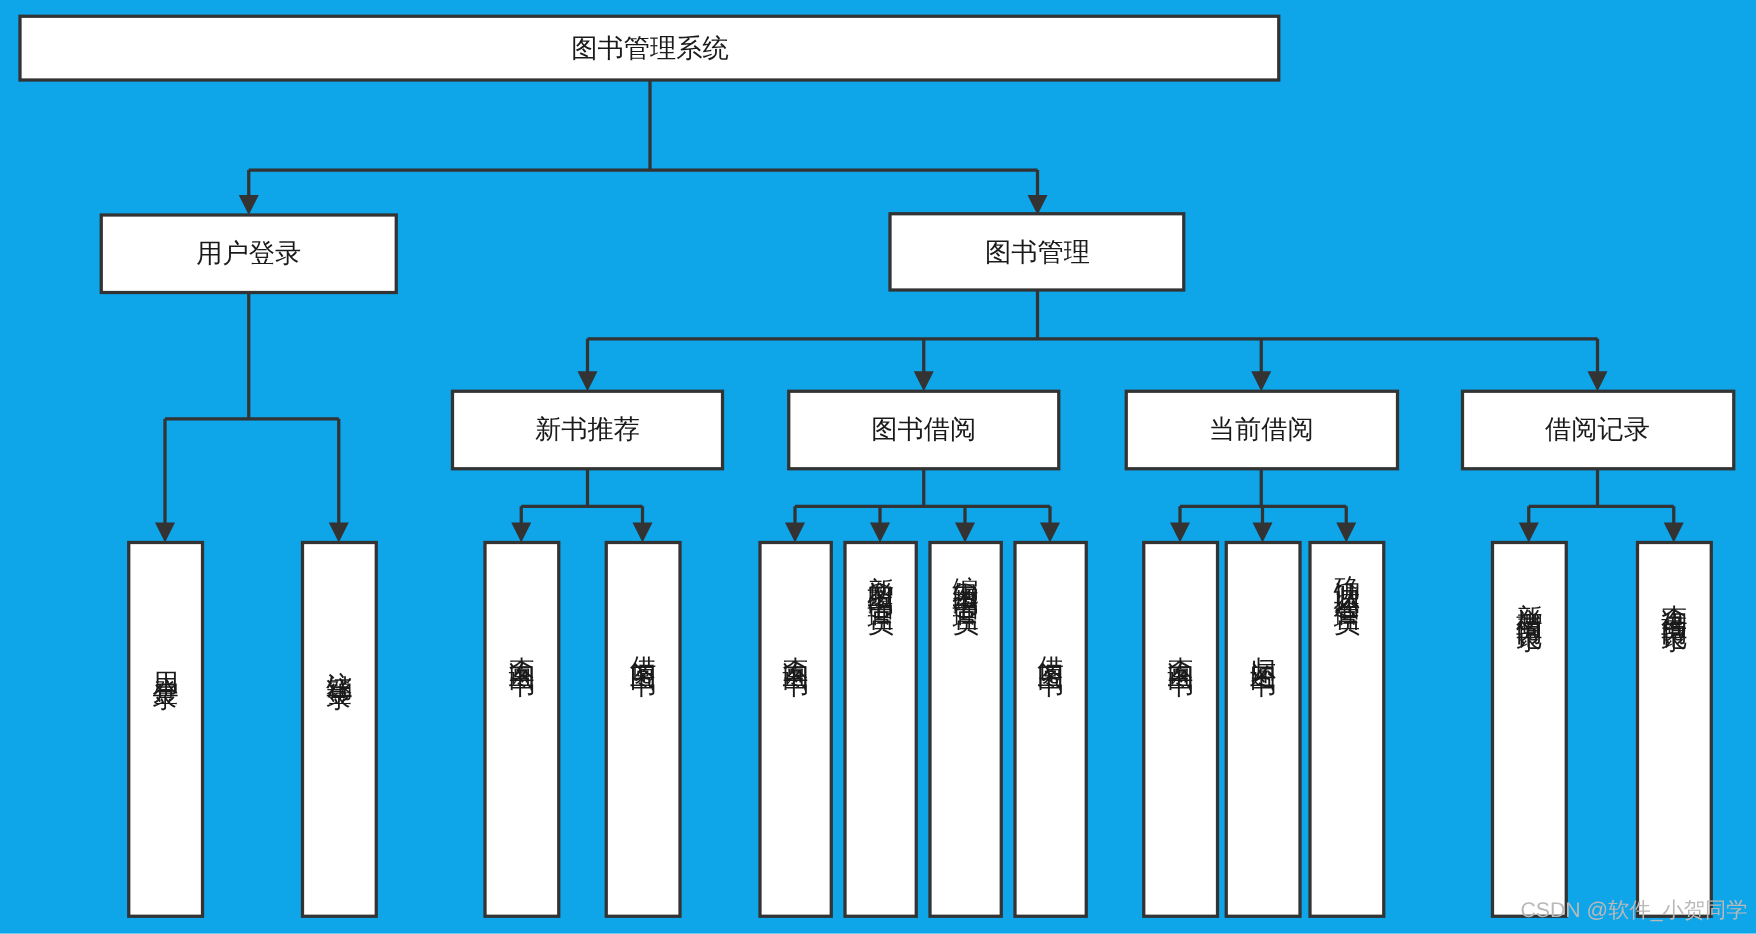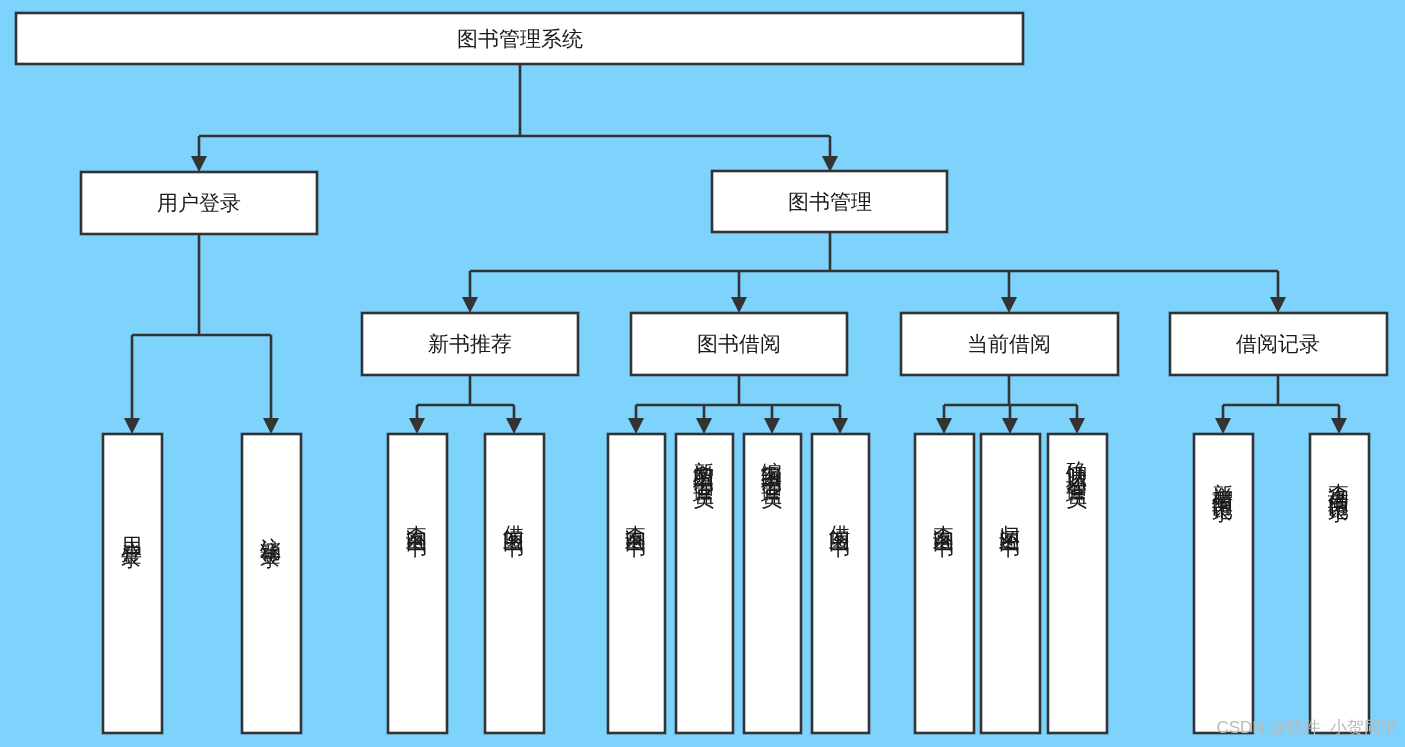--- a/index.html
+++ b/index.html
@@ -10,21 +10,21 @@
   body {
     width: 1405px;
     height: 747px;
     font-family: "Liberation Sans", "DejaVu Sans", sans-serif;
     overflow: hidden;
   }
   #diagram-root {
     position: relative;
     width: 1405px;
     height: 747px;
-    background: #7dd3fc;
+    background: #0ea5e9;
   }
   svg.diagram-canvas {
     position: absolute;
     left: 0;
     top: 0;
     width: 1405px;
     height: 747px;
   }
   .node-box {
     fill: #ffffff;

